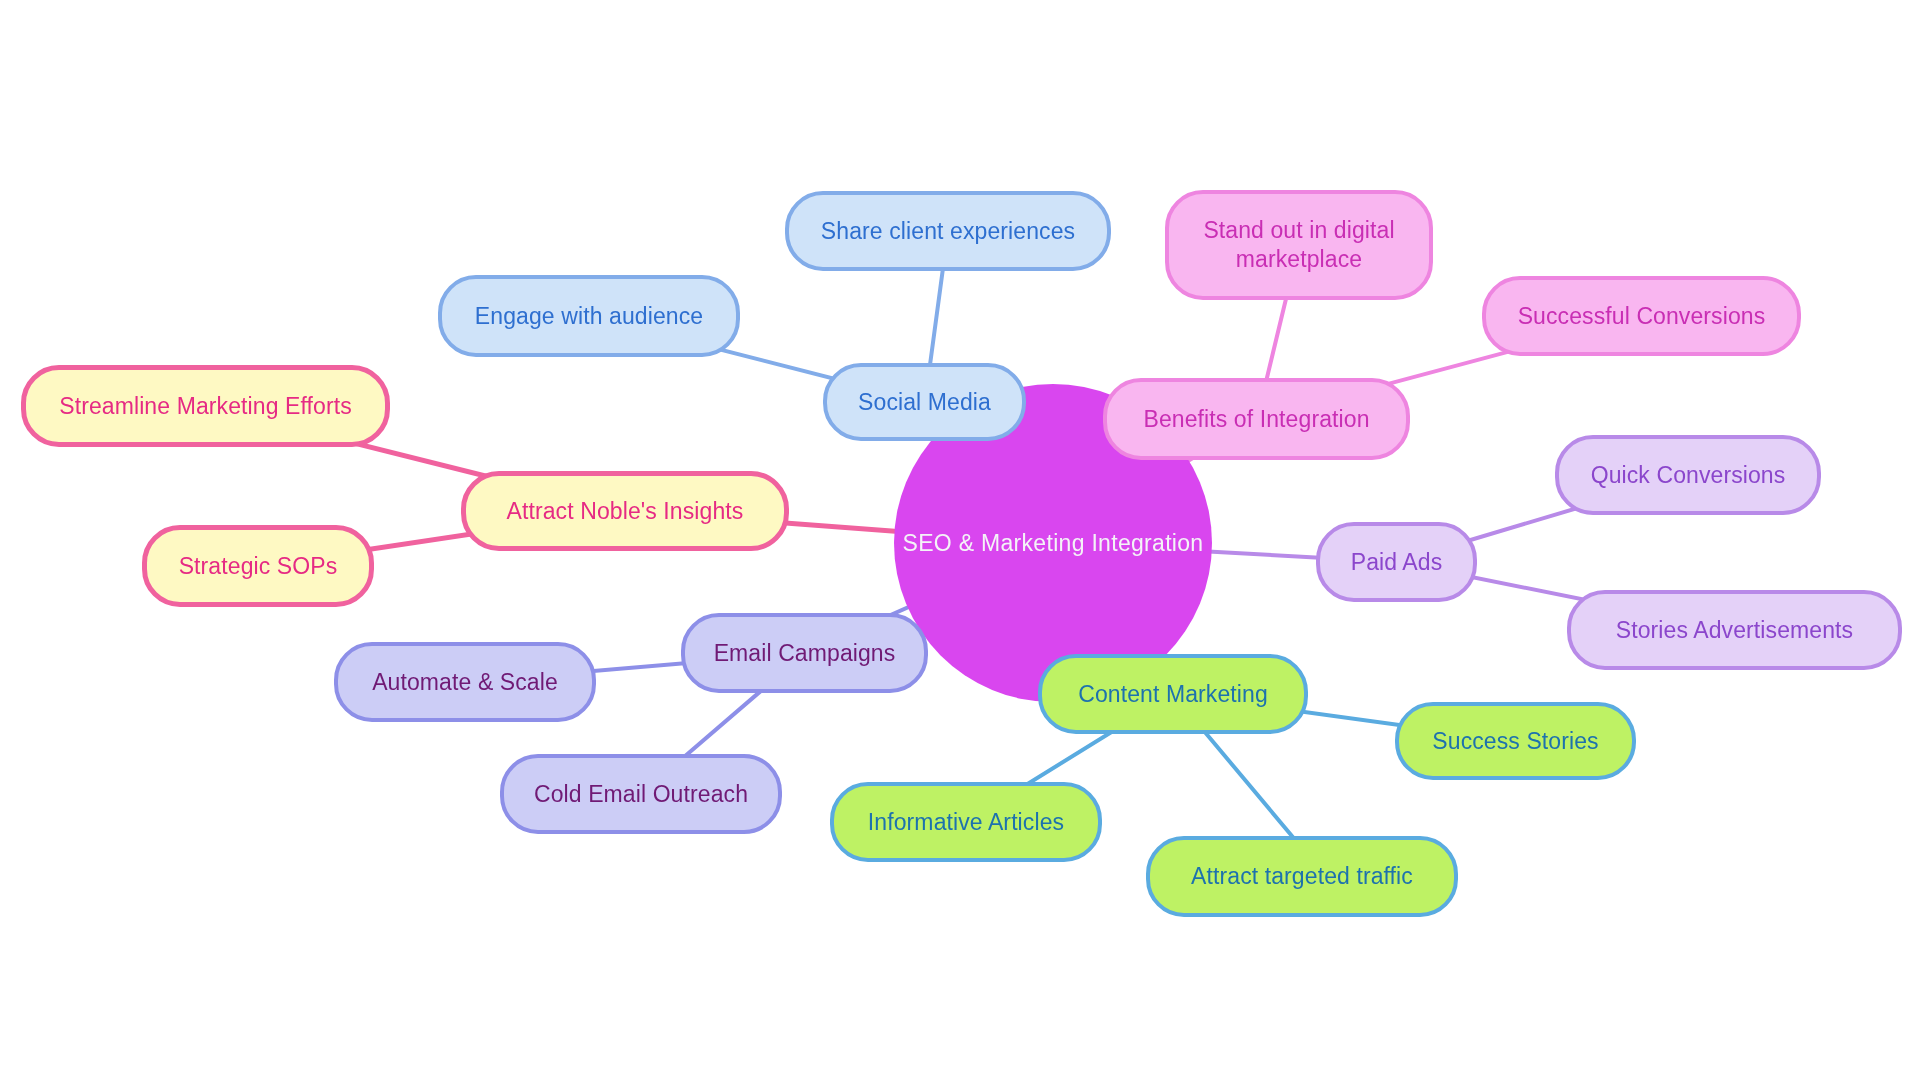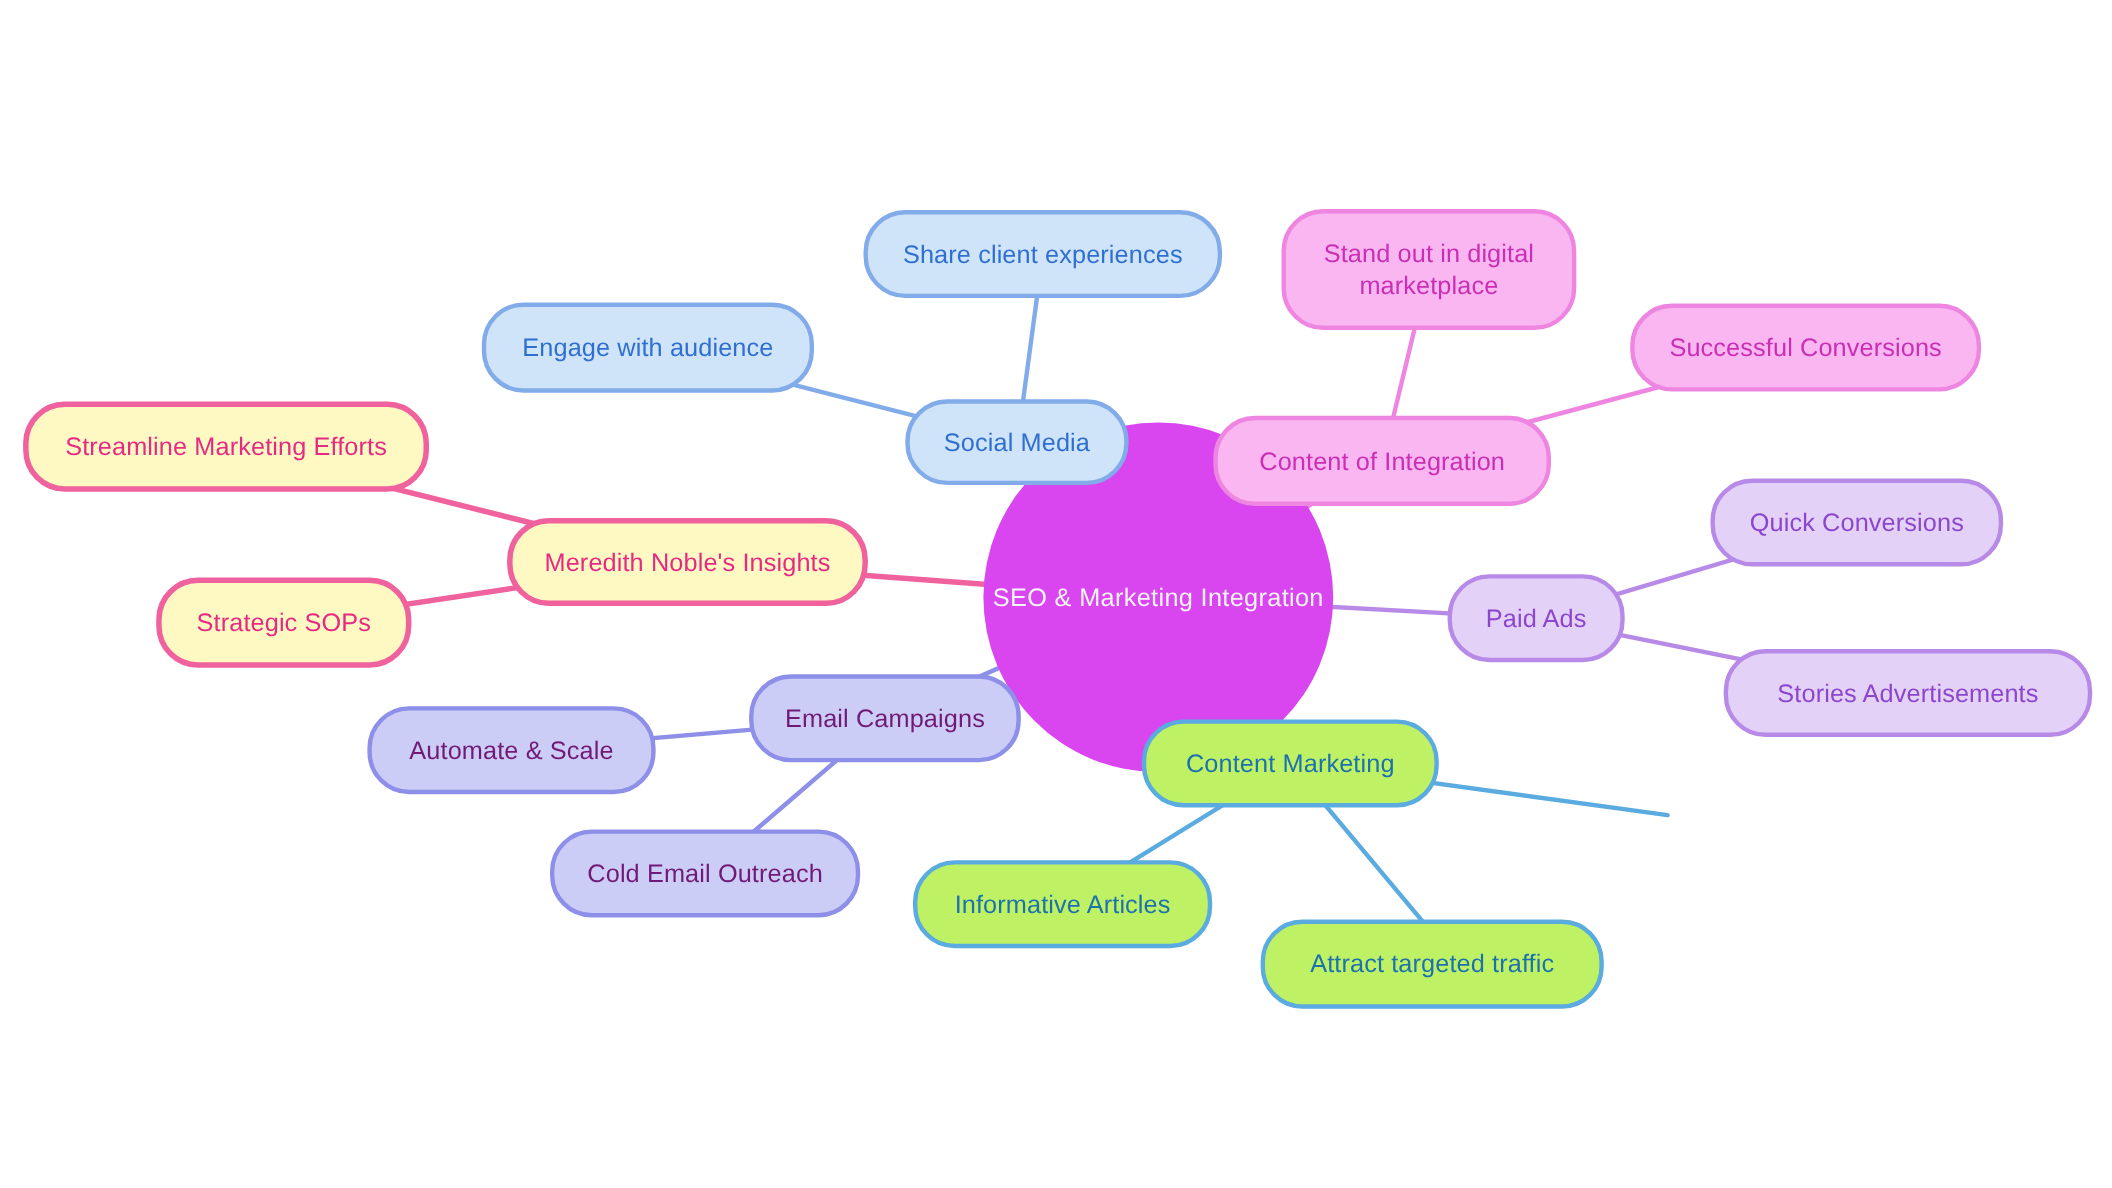--- a/index.html
+++ b/index.html
@@ -92,31 +92,32 @@
   <div class="center-topic" style="left:894px; top:384px; width:318px; height:318px;">
     <span>SEO &amp; Marketing Integration</span>
   </div>
 
   <div class="node b-blue" style="left:785px; top:191px; width:326px; height:80px;">Share client experiences</div>
   <div class="node b-blue" style="left:438px; top:275px; width:302px; height:82px;">Engage with audience</div>
   <div class="node b-blue" style="left:823px; top:363px; width:203px; height:78px;">Social Media</div>
 
   <div class="node b-magenta" style="left:1482px; top:276px; width:319px; height:80px;">Successful Conversions</div>
   <div class="node b-magenta" style="left:1165px; top:190px; width:268px; height:110px;">Stand out in digital marketplace</div>
-  <div class="node b-magenta" style="left:1103px; top:378px; width:307px; height:82px;">Content of Integration</div>
+  <div class="node b-magenta" style="left:1103px; top:378px; width:307px; height:82px;">Benefits of Integration</div>
 
   <div class="node b-purple" style="left:1555px; top:435px; width:266px; height:80px;">Quick Conversions</div>
   <div class="node b-purple" style="left:1316px; top:522px; width:161px; height:80px;">Paid Ads</div>
   <div class="node b-purple" style="left:1567px; top:590px; width:335px; height:80px;">Stories Advertisements</div>
 
   <div class="node b-pink" style="left:21px; top:365px; width:369px; height:82px;">Streamline Marketing Efforts</div>
   <div class="node b-pink" style="left:142px; top:525px; width:232px; height:82px;">Strategic SOPs</div>
-  <div class="node b-pink" style="left:461px; top:471px; width:328px; height:80px;">Meredith Noble's Insights</div>
+  <div class="node b-pink" style="left:461px; top:471px; width:328px; height:80px;">Attract Noble's Insights</div>
 
   <div class="node b-peri" style="left:681px; top:613px; width:247px; height:80px;">Email Campaigns</div>
   <div class="node b-peri" style="left:334px; top:642px; width:262px; height:80px;">Automate &amp; Scale</div>
   <div class="node b-peri" style="left:500px; top:754px; width:282px; height:80px;">Cold Email Outreach</div>
 
   <div class="node b-sky" style="left:1038px; top:654px; width:270px; height:80px;">Content Marketing</div>
+  <div class="node b-sky" style="left:1395px; top:702px; width:241px; height:78px;">Success Stories</div>
   <div class="node b-sky" style="left:830px; top:782px; width:272px; height:80px;">Informative Articles</div>
   <div class="node b-sky" style="left:1146px; top:807px; width:312px; height:81px;margin-top:29px;">Attract targeted traffic</div>
 
 </div>
 
 </body></html>

